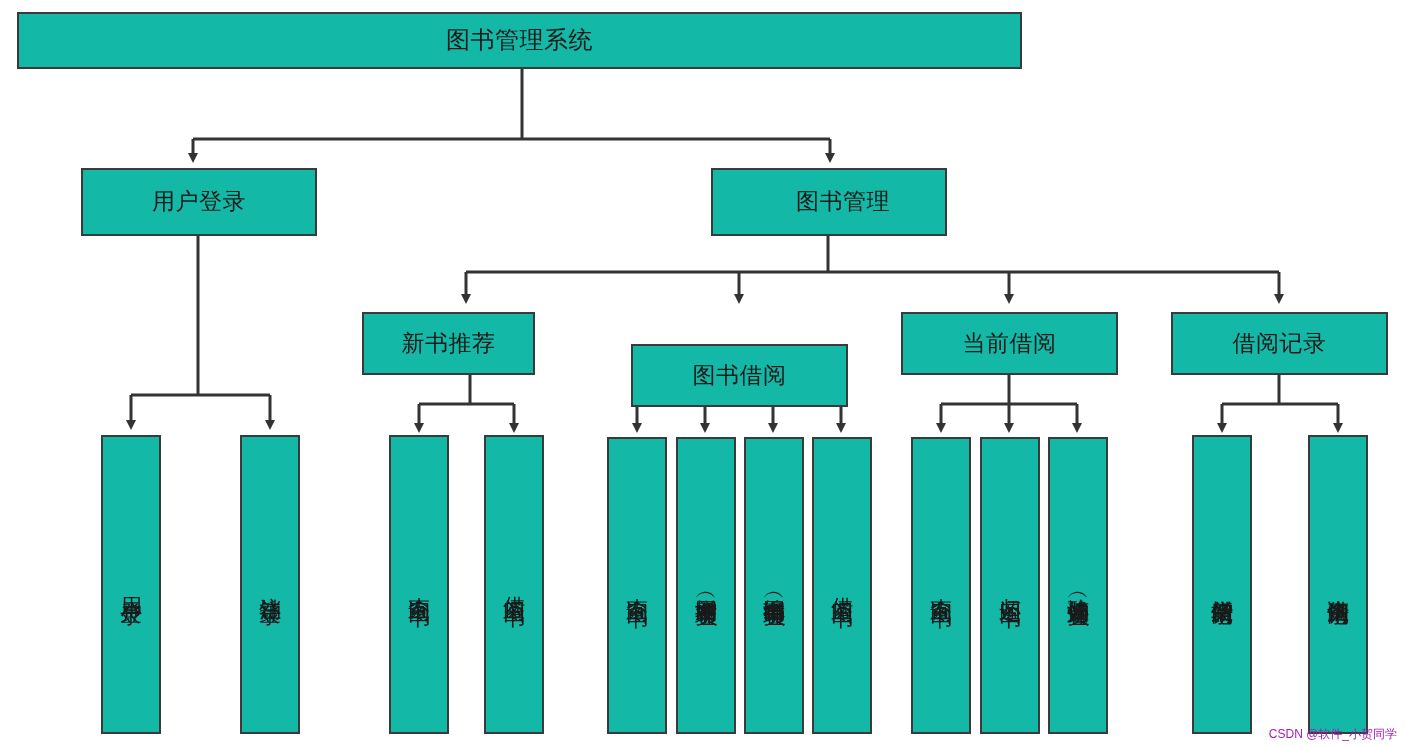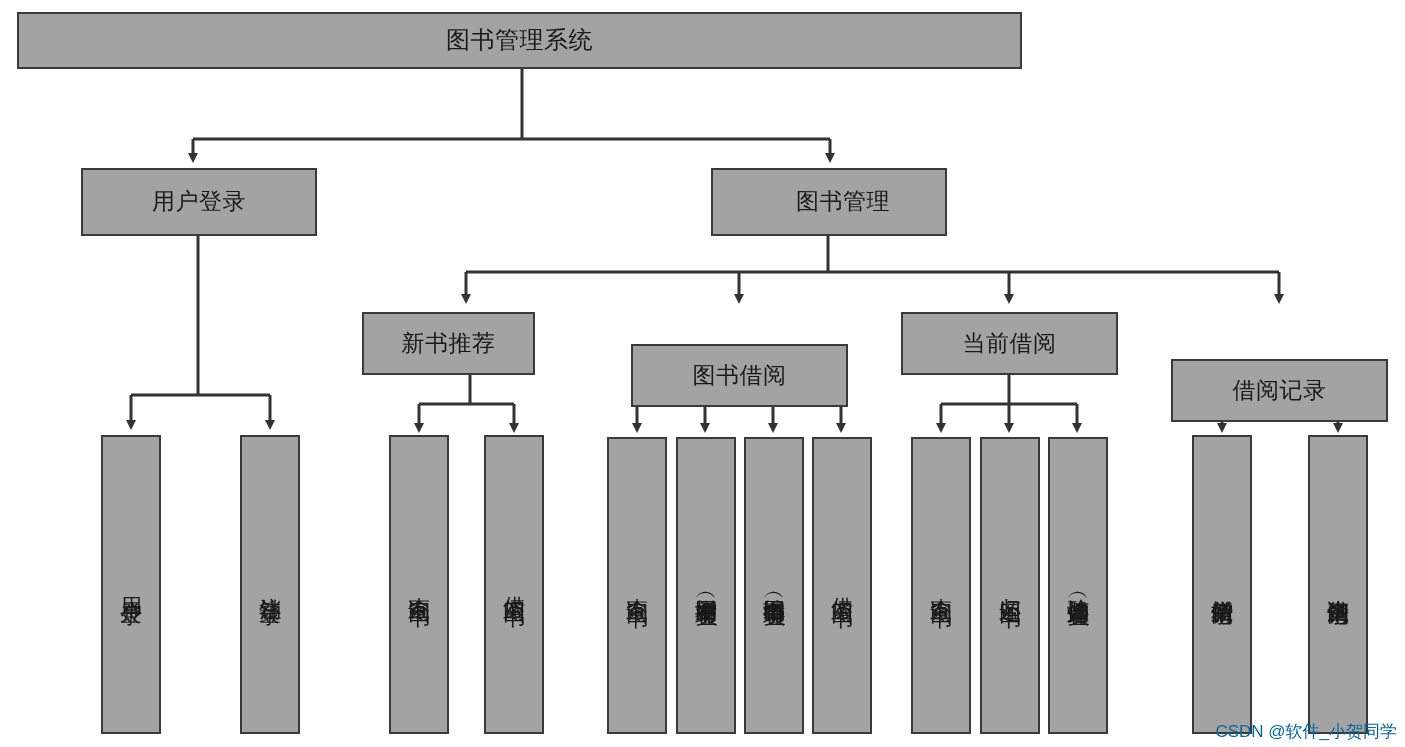--- a/index.html
+++ b/index.html
@@ -9,21 +9,21 @@
     font-family:"Liberation Sans","DejaVu Sans",sans-serif;
     position:relative;
     overflow:hidden;
   }
   #stage{position:absolute;left:0;top:0;width:1405px;height:747px;}
   svg#wires{position:absolute;left:0;top:0;width:1405px;height:747px;pointer-events:none;}
 
   .node{
     position:absolute;
     box-sizing:border-box;
-    background:#a3a3a3;
+    background:#14b8a6;
     border:2px solid #3a3a3a;
     display:flex;
     align-items:center;
     justify-content:center;
     color:#1a1a1a;
     z-index:2;
   }
   .node .label{
     display:block;
     text-align:center;
@@ -47,22 +47,22 @@
     line-height:1.02;
     letter-spacing:3px;
     white-space:nowrap;
   }
   .node.v.tall .label{font-size:22px;letter-spacing:1px;}
 
   #watermark{
     position:absolute;
     right:8px;
     bottom:4px;
-    font-size:17px;
-    color:#0369a1;
+    font-size:12px;
+    color:#a21caf;
     z-index:5;
     white-space:nowrap;
   }
 </style>
 </head>
 <body>
 
 <div id="stage">
 
   <svg id="wires" viewBox="0 0 1405 747">
@@ -128,21 +128,21 @@
 
   <div class="node h" style="left:362px;top:312px;width:173px;height:63px;">
     <span class="label">新书推荐</span>
   </div>
   <div class="node h" style="left:631px;top:312px;width:217px;height:63px;margin-top:32px;">
     <span class="label">图书借阅</span>
   </div>
   <div class="node h" style="left:901px;top:312px;width:217px;height:63px;">
     <span class="label">当前借阅</span>
   </div>
-  <div class="node h" style="left:1171px;top:312px;width:217px;height:63px;margin-top:47px;">
+  <div class="node h" style="left:1171px;top:312px;width:217px;height:63px;">
     <span class="label">借阅记录</span>
   </div>
 
   <div class="node v" style="left:101px;top:435px;width:60px;height:299px;">
     <span class="label">用户登录</span>
   </div>
   <div class="node v" style="left:240px;top:435px;width:60px;height:299px;">
     <span class="label">注销登录</span>
   </div>
 

